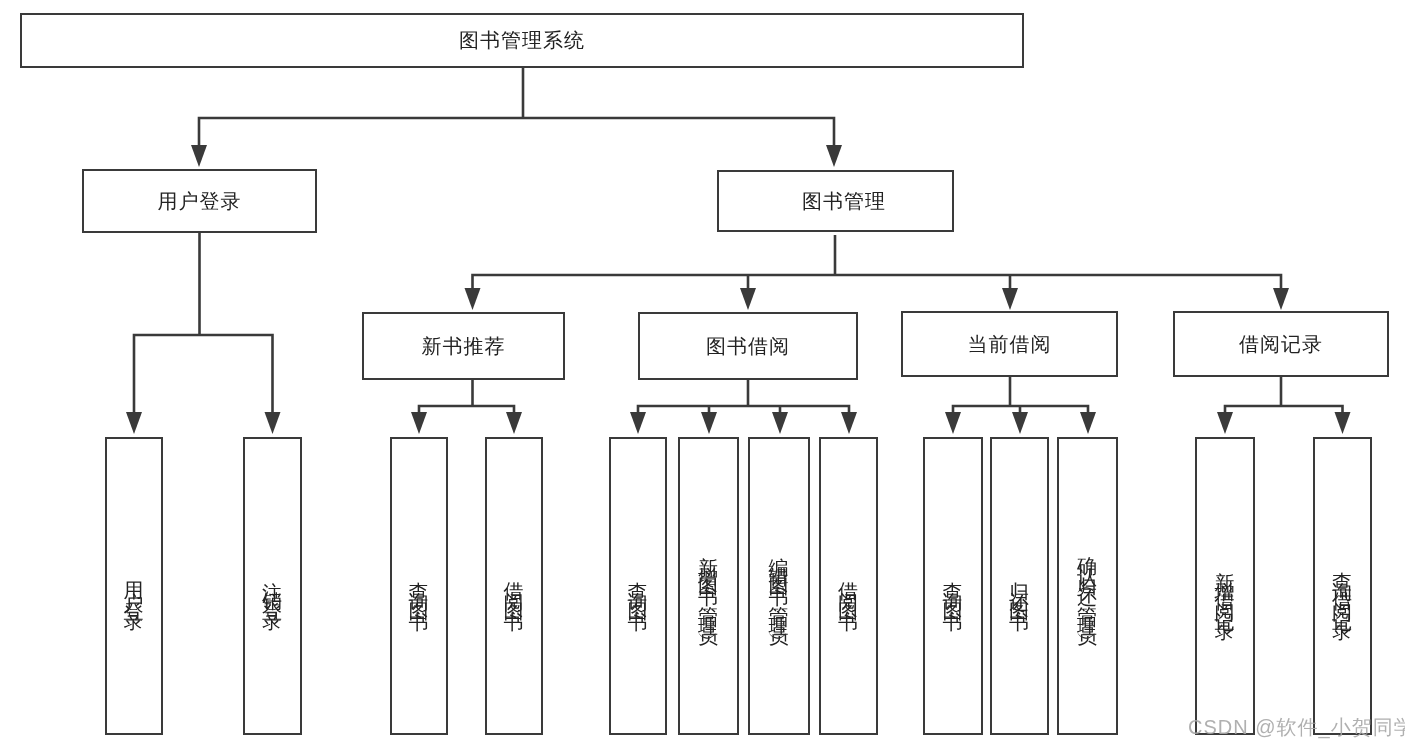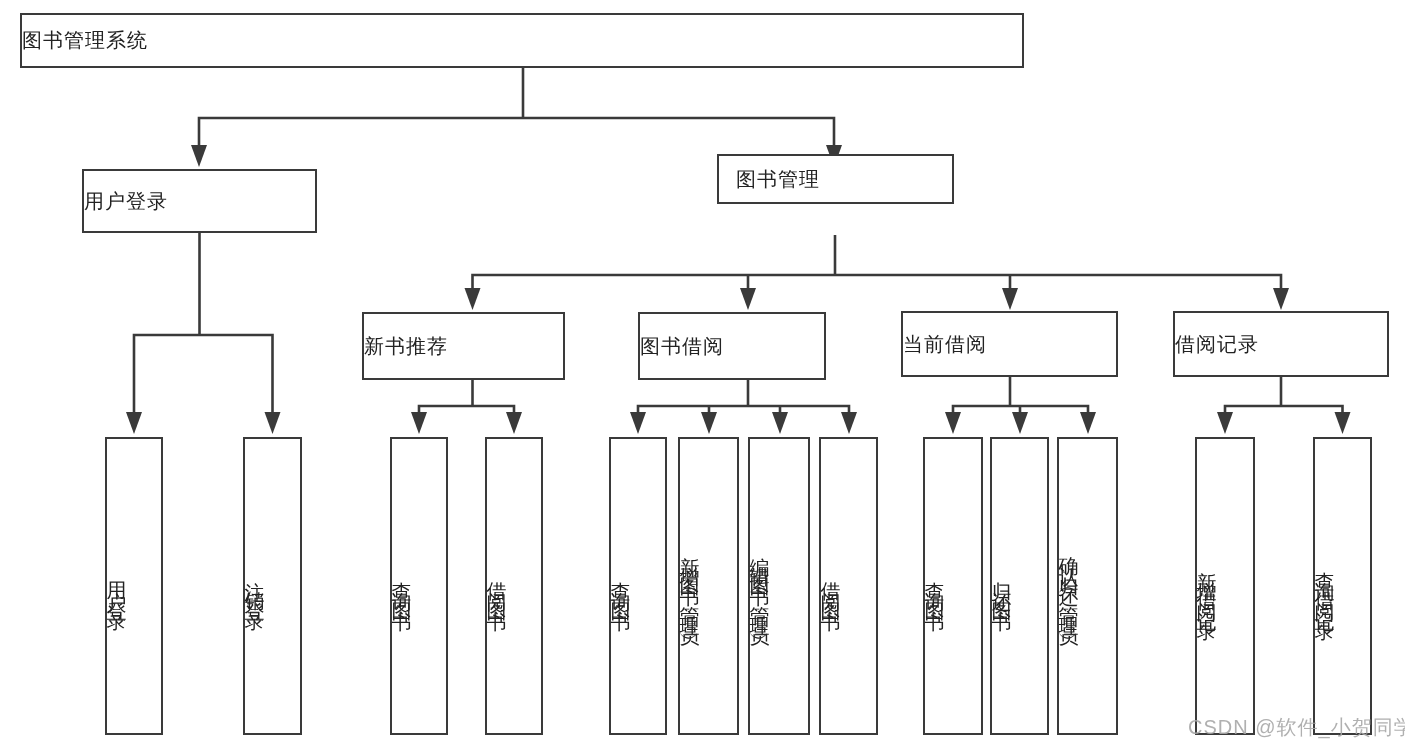--- a/index.html
+++ b/index.html
@@ -11,20 +11,21 @@
     font-family:"Liberation Sans","DejaVu Sans",sans-serif;
   }
   #wires{position:absolute;left:0;top:0;width:1405px;height:747px;}
   .node{
     position:absolute;
     box-sizing:border-box;
     background:#ffffff;
     border:2.5px solid #3a3a3a;
     display:flex;
     align-items:center;
+    justify-content:center;
     color:#222222;
     font-size:20px;
     letter-spacing:1px;
     white-space:nowrap;
   }
   .leaf{
     border-width:2.5px;
   }
   .leaf .vtext{
     writing-mode:vertical-rl;
@@ -103,28 +104,28 @@
     </g>
   </svg>
 
   <div class="node" style="left:20px;top:13px;width:1004px;height:55px;">
     <span>图书管理系统</span>
   </div>
 
   <div class="node" style="left:82px;top:169px;width:235px;height:64px;">
     <span>用户登录</span>
   </div>
-  <div class="node" style="left:717px;top:154px;width:237px;height:50px;padding-left:17px;">
+  <div class="node" style="left:717px;top:170px;width:237px;height:62px;padding-left:17px;">
     <span>图书管理</span>
   </div>
 
   <div class="node" style="left:362px;top:312px;width:203px;height:68px;">
     <span>新书推荐</span>
   </div>
-  <div class="node" style="left:638px;top:312px;width:188px;height:68px;">
+  <div class="node" style="left:638px;top:312px;width:220px;height:68px;">
     <span>图书借阅</span>
   </div>
   <div class="node" style="left:1173px;top:311px;width:216px;height:66px;">
     <span>借阅记录</span>
   </div>
   <div class="node" style="left:901px;top:311px;width:217px;height:66px;">
     <span>当前借阅</span>
   </div>
 
   <div class="node leaf" style="left:105px;top:437px;width:58px;height:298px;">

